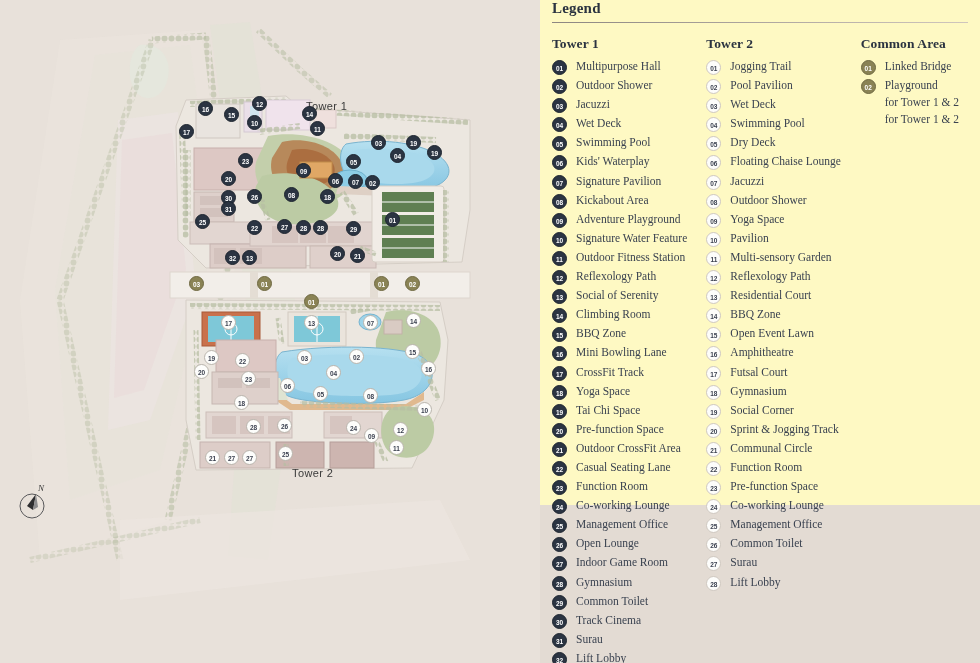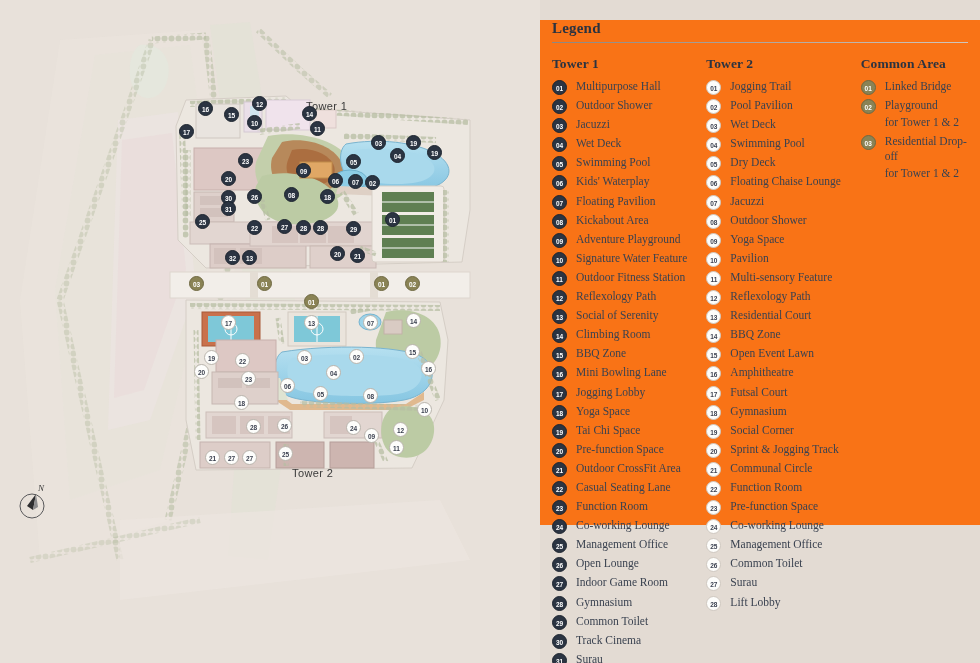--- a/index.html
+++ b/index.html
@@ -36,22 +36,22 @@
     font-size:6.5px;line-height:15px;text-align:center;font-weight:bold;
     box-sizing:border-box;
   }
   .pin.dark{background:#2b3442;color:#fff;border:1px solid #1d2530;}
   .pin.light{background:#fdfdfb;color:#3b4150;border:1px solid #b9b4ac;}
   .pin.olive{background:#8a8355;color:#fff;border:1px solid #6f6942;}
 
   
   .legend{
     position:absolute;left:540px;top:0;width:440px;height:505px;
-    background:#f97316;
-    padding:0;box-sizing:border-box;margin-top:20px;
+    background:#fef9c3;
+    padding:0;box-sizing:border-box;
   }
   .legend-title{
     position:absolute;left:12px;top:0px;
     font-size:15px;font-weight:bold;color:#2b3340;letter-spacing:.2px;
   }
   .legend-rule{
     position:absolute;left:12px;top:22px;width:416px;height:1px;
     background:linear-gradient(to right,#8d8781,#cfc6bd);
   }
   .cols{
@@ -348,21 +348,21 @@
           <div class="item">
             <div class="badge dark">05</div>
             <div class="item-text">Swimming Pool</div>
           </div>
           <div class="item">
             <div class="badge dark">06</div>
             <div class="item-text">Kids' Waterplay</div>
           </div>
           <div class="item">
             <div class="badge dark">07</div>
-            <div class="item-text">Floating Pavilion</div>
+            <div class="item-text">Signature Pavilion</div>
           </div>
           <div class="item">
             <div class="badge dark">08</div>
             <div class="item-text">Kickabout Area</div>
           </div>
           <div class="item">
             <div class="badge dark">09</div>
             <div class="item-text">Adventure Playground</div>
           </div>
           <div class="item">
@@ -388,21 +388,21 @@
           <div class="item">
             <div class="badge dark">15</div>
             <div class="item-text">BBQ Zone</div>
           </div>
           <div class="item">
             <div class="badge dark">16</div>
             <div class="item-text">Mini Bowling Lane</div>
           </div>
           <div class="item">
             <div class="badge dark">17</div>
-            <div class="item-text">Jogging Lobby</div>
+            <div class="item-text">CrossFit Track</div>
           </div>
           <div class="item">
             <div class="badge dark">18</div>
             <div class="item-text">Yoga Space</div>
           </div>
           <div class="item">
             <div class="badge dark">19</div>
             <div class="item-text">Tai Chi Space</div>
           </div>
           <div class="item">
@@ -495,21 +495,21 @@
           <div class="item">
             <div class="badge light">09</div>
             <div class="item-text">Yoga Space</div>
           </div>
           <div class="item">
             <div class="badge light">10</div>
             <div class="item-text">Pavilion</div>
           </div>
           <div class="item">
             <div class="badge light">11</div>
-            <div class="item-text">Multi-sensory Feature</div>
+            <div class="item-text">Multi-sensory Garden</div>
           </div>
           <div class="item">
             <div class="badge light">12</div>
             <div class="item-text">Reflexology Path</div>
           </div>
           <div class="item">
             <div class="badge light">13</div>
             <div class="item-text">Residential Court</div>
           </div>
           <div class="item">
@@ -577,22 +577,18 @@
           <div class="col-head">Common Area</div>
           <div class="item">
             <div class="badge olive">01</div>
             <div class="item-text">Linked Bridge</div>
           </div>
           <div class="item">
             <div class="badge olive">02</div>
             <div class="item-text">Playground</div>
           </div>
           <div class="item-sub">for Tower 1 &amp; 2</div>
-          <div class="item">
-            <div class="badge olive">03</div>
-            <div class="item-text">Residential Drop-off</div>
-          </div>
           <div class="item-sub">for Tower 1 &amp; 2</div>
         </div>
       </div>
   </div>
 
 </div>
 
 </body></html>

